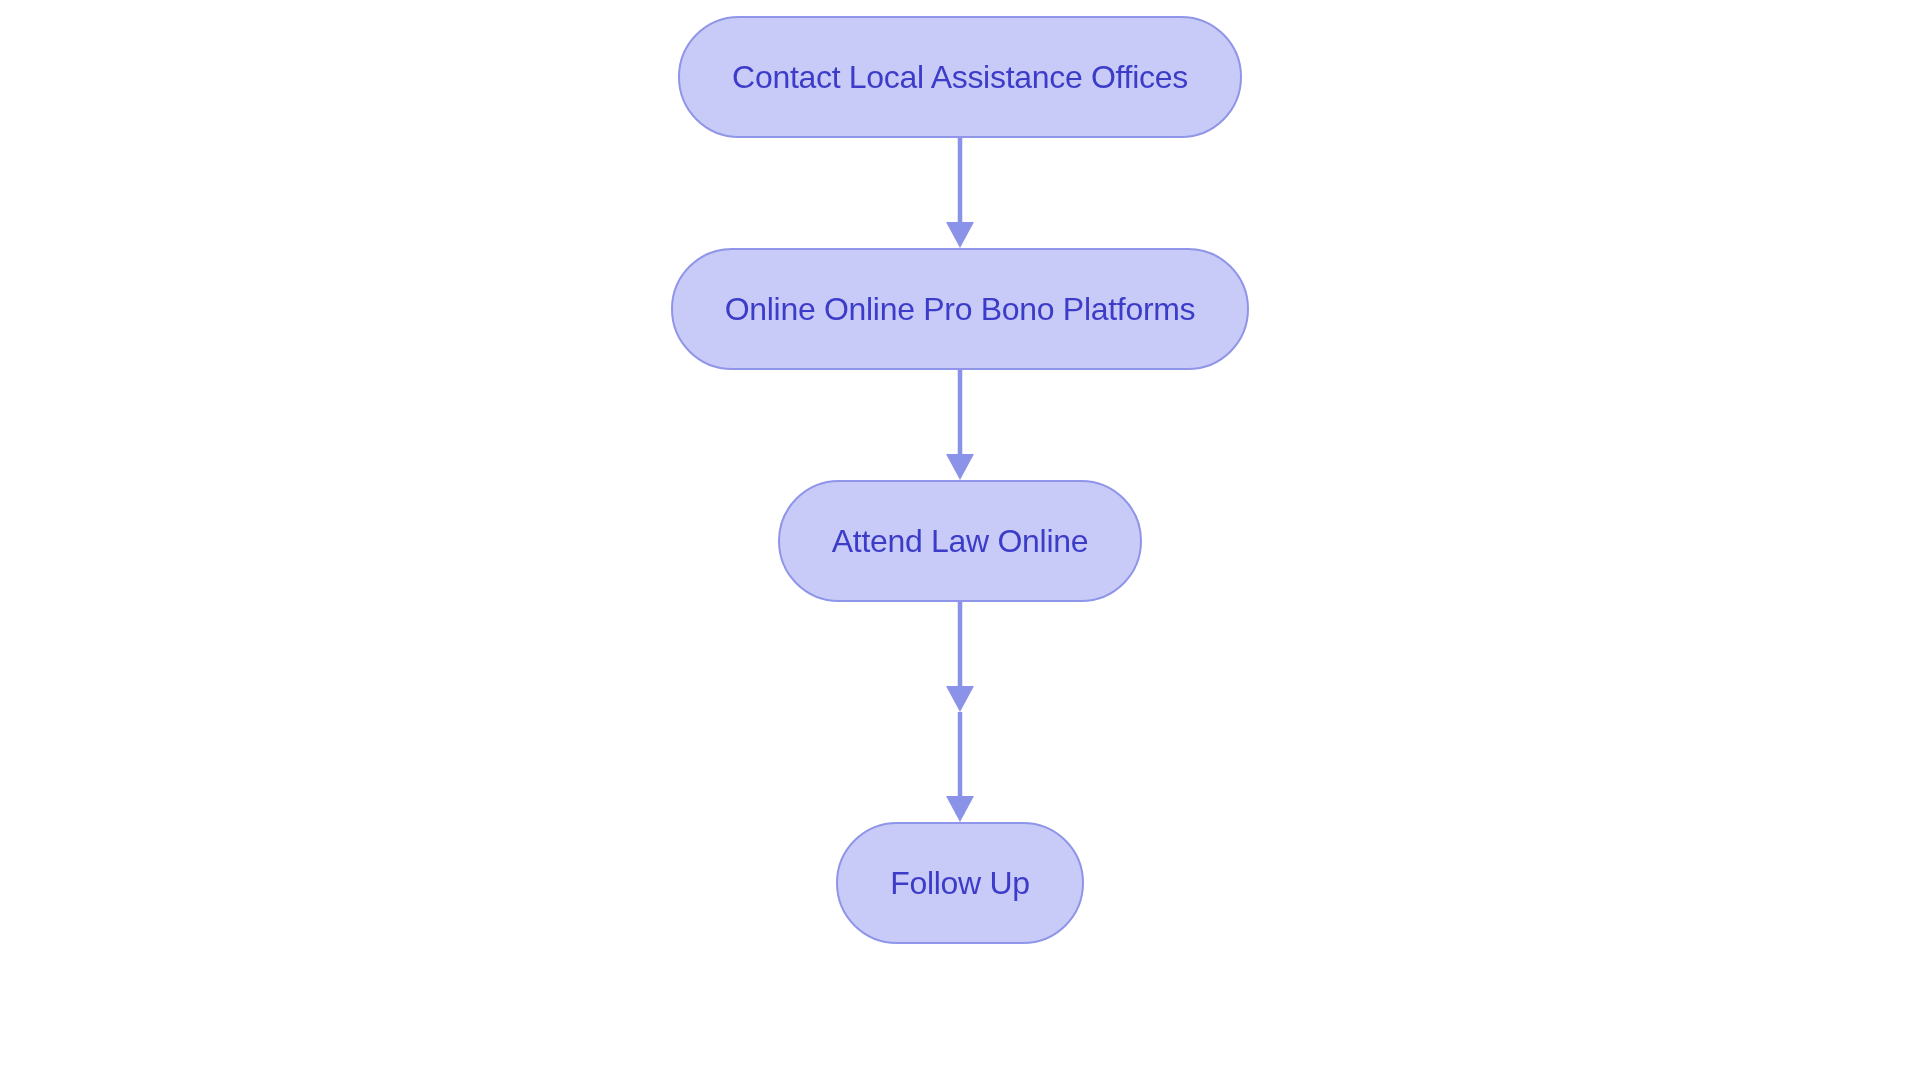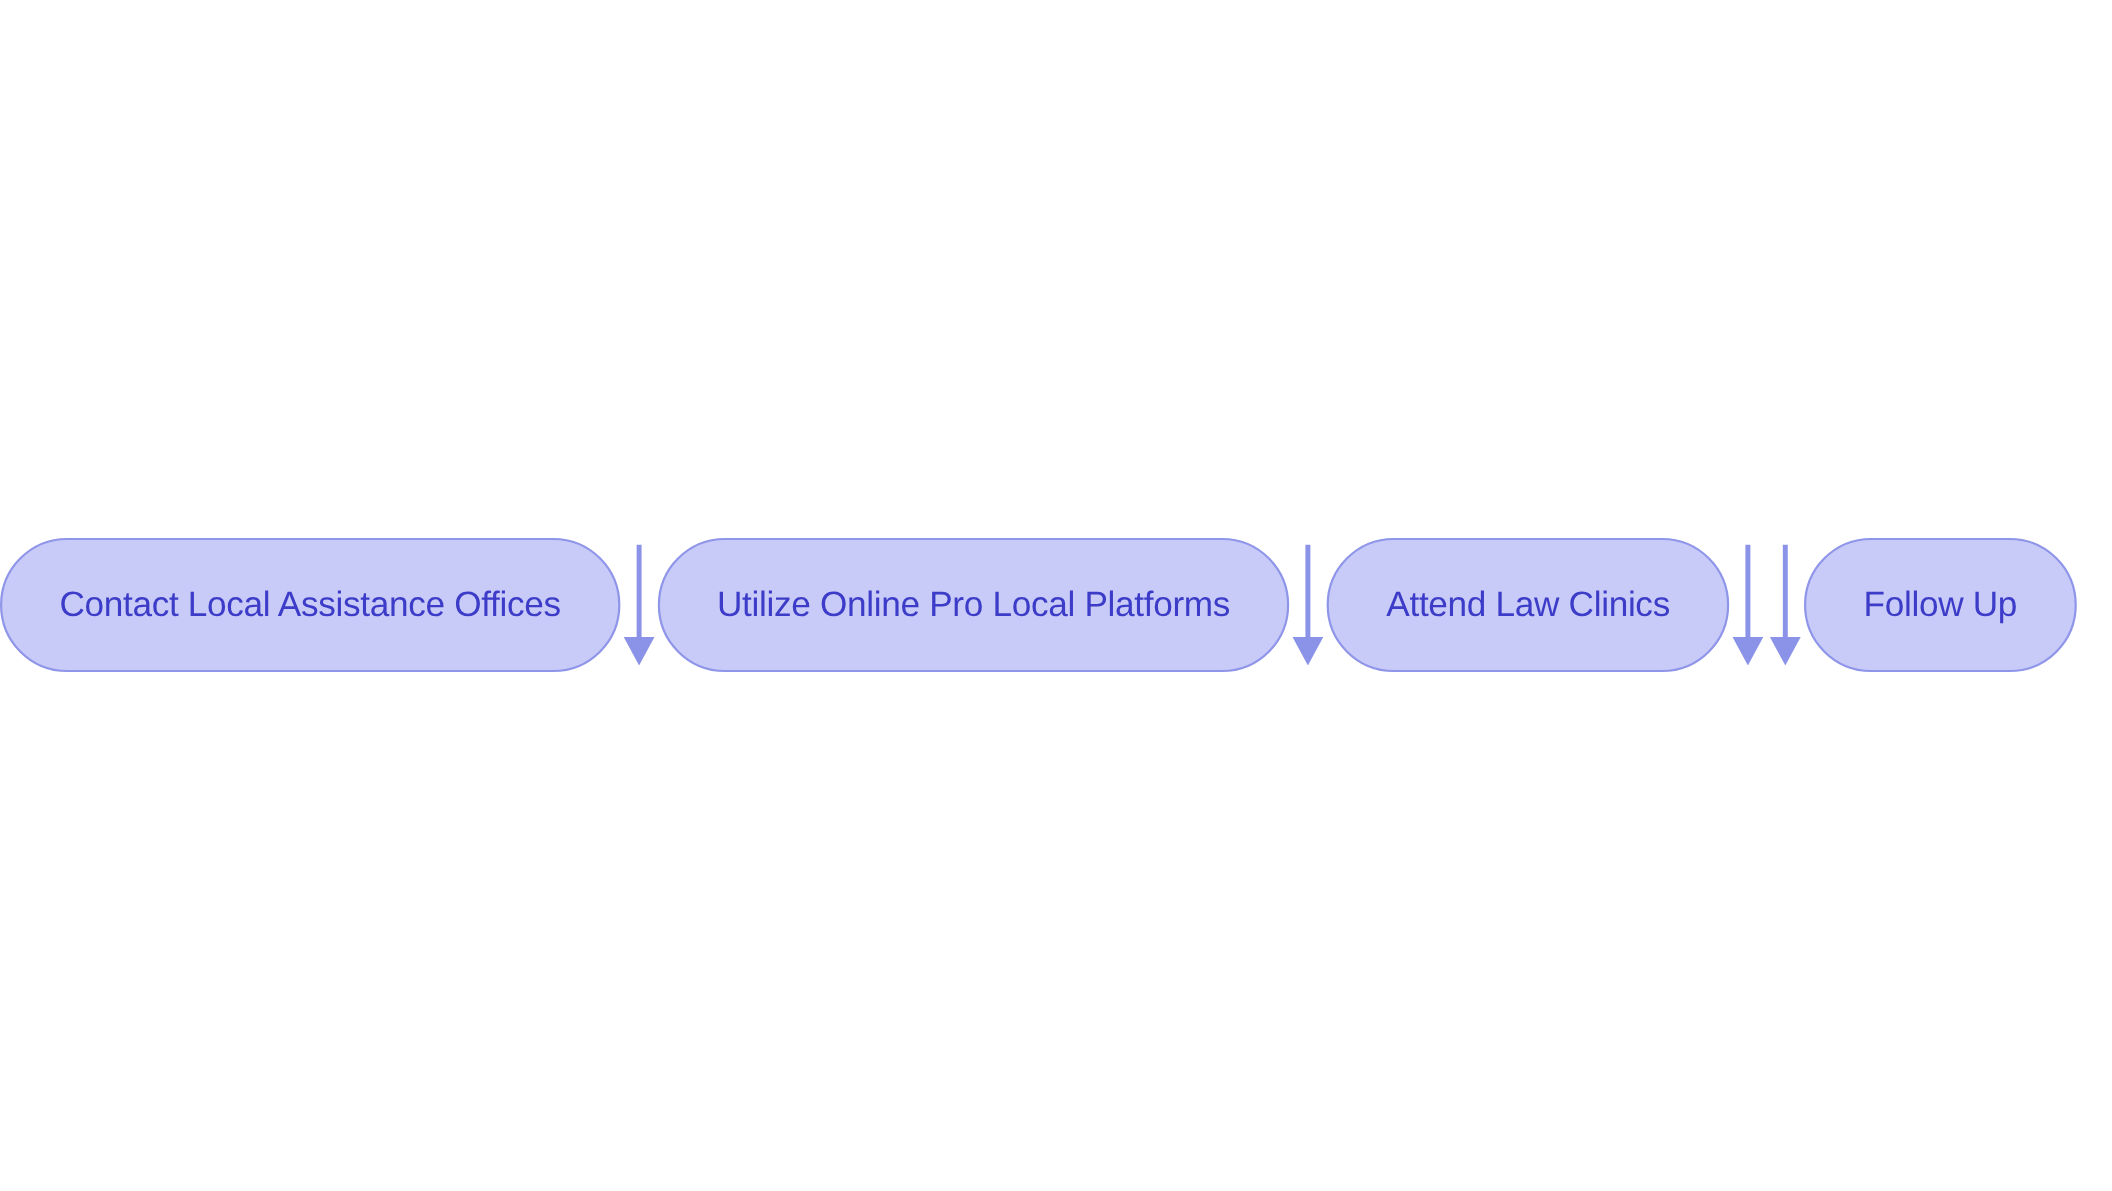--- a/index.html
+++ b/index.html
@@ -14,20 +14,21 @@
     width: 1920px;
     height: 1083px;
     background: var(--background);
     overflow: hidden;
     font-family: "Liberation Sans", sans-serif;
   }
   .canvas {
     width: 1920px;
     height: 1083px;
     display: flex;
+    flex-direction: column;
     align-items: center;
     padding-top: 16px;
   }
   .flow-node {
     height: 122px;
     min-width: 214px;
     padding: 0 52px;
     border: 2px solid var(--node-border);
     border-radius: 61px;
     background: var(--node-fill);
@@ -55,30 +56,30 @@
   <div class="flow-node">
     <span>Contact Local Assistance Offices</span>
   </div>
 
   <svg class="flow-arrow" width="34" height="110" viewBox="0 0 34 110">
     <line x1="17" y1="0" x2="17" y2="86"></line>
     <polygon points="3,84 31,84 17,110"></polygon>
   </svg>
 
   <div class="flow-node">
-    <span>Utilize Online Pro Local Platforms</span>
+    <span>Online Online Pro Bono Platforms</span>
   </div>
 
   <svg class="flow-arrow" width="34" height="110" viewBox="0 0 34 110">
     <line x1="17" y1="0" x2="17" y2="86"></line>
     <polygon points="3,84 31,84 17,110"></polygon>
   </svg>
 
   <div class="flow-node">
-    <span>Attend Law Clinics</span>
+    <span>Attend Law Online</span>
   </div>
 
   <svg class="flow-arrow" width="34" height="110" viewBox="0 0 34 110">
     <line x1="17" y1="0" x2="17" y2="86"></line>
     <polygon points="3,84 31,84 17,110"></polygon>
   </svg>
 
 
   <svg class="flow-arrow" width="34" height="110" viewBox="0 0 34 110">
     <line x1="17" y1="0" x2="17" y2="86"></line>

